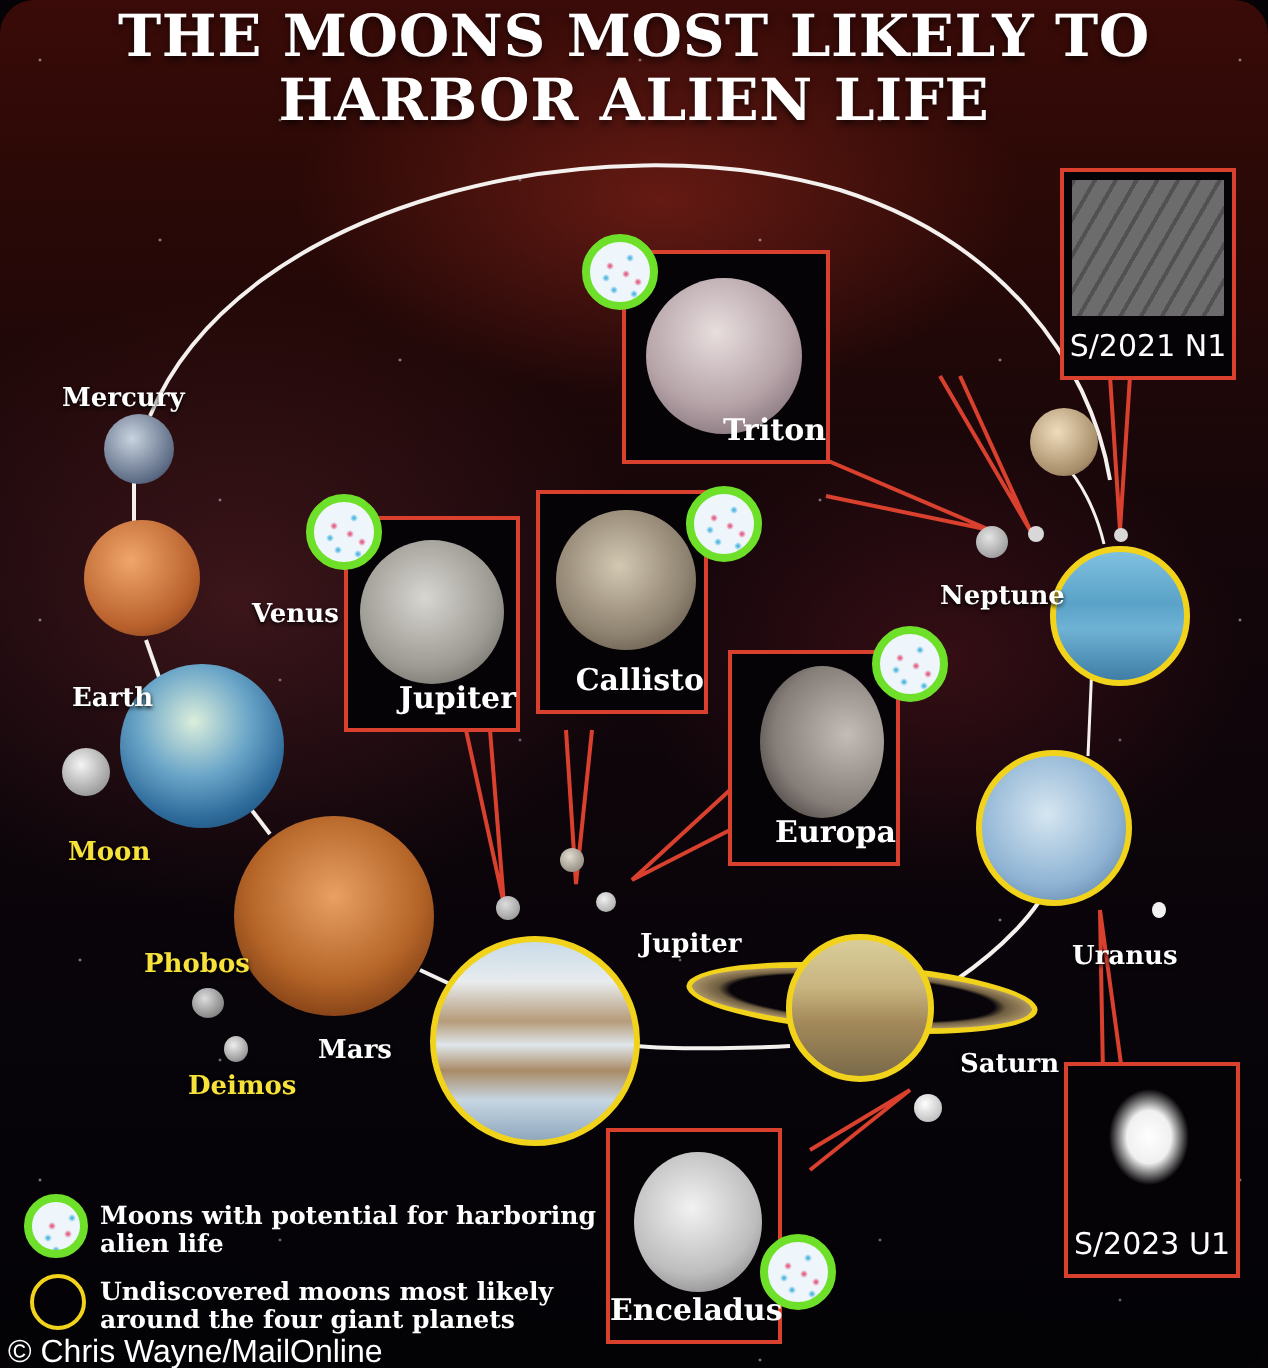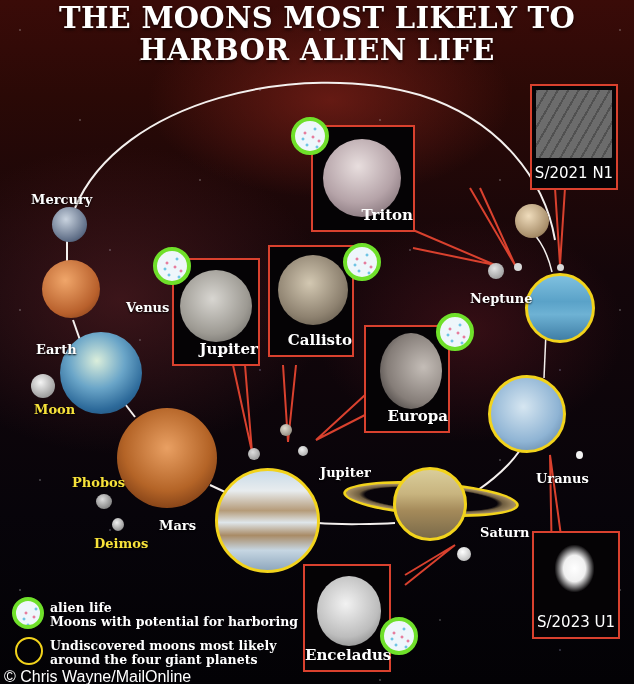--- a/index.html
+++ b/index.html
@@ -3,20 +3,21 @@
 <meta charset="utf-8">
 <style>
   html, body { margin:0; padding:0; }
   body { width:634px; height:684px; overflow:hidden; background:#050305; font-family:"DejaVu Serif", serif; }
   #stage { position:relative; width:634px; height:684px; overflow:hidden;
     background:
       radial-gradient(ellipse 260px 140px at 330px 100px, rgba(150,40,30,0.55), rgba(0,0,0,0) 70%),
       radial-gradient(ellipse 300px 220px at 120px 300px, rgba(110,40,45,0.45), rgba(0,0,0,0) 70%),
       radial-gradient(ellipse 220px 160px at 470px 330px, rgba(120,30,40,0.35), rgba(0,0,0,0) 70%),
       linear-gradient(180deg, #3a0b08 0%, #2a0906 14%, #14060a 40%, #07040a 75%, #030205 100%);
+    border-radius: 17px;
   }
   .stars { position:absolute; inset:0; pointer-events:none;
     background-image:
       radial-gradient(1px 1px at 20px 30px, #fff, transparent),
       radial-gradient(1px 1px at 80px 120px, #fff, transparent),
       radial-gradient(1px 1px at 140px 60px, #ddd, transparent),
       radial-gradient(1px 1px at 200px 180px, #fff, transparent),
       radial-gradient(1px 1px at 260px 90px, #ccf, transparent),
       radial-gradient(1px 1px at 40px 200px, #fff, transparent),
       radial-gradient(1px 1px at 110px 250px, #eef, transparent);
@@ -86,21 +87,21 @@
   <div class="planet" style="left:52px;top:207px;width:35px;height:35px;background:radial-gradient(circle at 40% 35%, #c9d3df, #5d6c85 70%, #2b3346);"></div>
   <div class="label" style="left:15px;top:192px;">Mercury</div>
 
   <div class="planet" style="left:42px;top:260px;width:58px;height:58px;background:radial-gradient(circle at 40% 35%, #f0a66a, #b8602c 65%, #6b3112);"></div>
   <div class="label" style="left:110px;top:300px;">Venus</div>
 
   <div class="planet" style="left:60px;top:332px;width:82px;height:82px;background:radial-gradient(circle at 45% 35%, #dbeedb, #6aa5c8 40%, #2d6a9a 70%, #143a5f);"></div>
   <div class="label" style="left:20px;top:342px;">Earth</div>
 
   <div class="planet" style="left:31px;top:374px;width:24px;height:24px;background:radial-gradient(circle at 40% 35%, #f4f4f4, #9a9a9a 75%, #555);"></div>
-  <div class="label yellow" style="left:18px;top:402px;">Moon</div>
+  <div class="label yellow" style="left:18px;top:419px;">Moon</div>
 
   <div class="planet" style="left:117px;top:408px;width:100px;height:100px;background:radial-gradient(circle at 50% 40%, #e9a063, #b46427 55%, #6f3310 90%);"></div>
   <div class="label" style="left:143px;top:518px;">Mars</div>
 
   <div class="planet" style="left:96px;top:494px;width:16px;height:15px;background:radial-gradient(circle at 40% 35%, #ddd, #888 70%, #444);"></div>
   <div class="label yellow" style="left:56px;top:475px;">Phobos</div>
 
   <div class="planet" style="left:112px;top:518px;width:12px;height:13px;background:radial-gradient(circle at 40% 35%, #eee, #999 70%, #555);"></div>
   <div class="label yellow" style="left:78px;top:536px;">Deimos</div>
 
@@ -163,22 +164,22 @@
     <div class="capsans">S/2021 N1</div>
   </div>
 
   <div class="box" style="left:532px;top:531px;width:88px;height:108px;">
     <div class="noise" style="background:radial-gradient(ellipse 20px 24px at 48% 45%, #ffffff, #f0f0f0 55%, rgba(0,0,0,0) 100%), #050305;"></div>
     <div class="capsans">S/2023 U1</div>
   </div>
 
   <div class="badge" style="left:12px;top:597px;width:32px;height:32px;"></div>
   <div class="legend-text" style="left:50px;top:601px;">
+    <div>Moons with potential for harboring</div>
     <div>alien life</div>
-    <div>Moons with potential for harboring</div>
   </div>
 
   <div style="position:absolute;left:15px;top:637px;width:28px;height:28px;border-radius:50%;border:2px solid #f2d31c;box-sizing:border-box;"></div>
   <div class="legend-text" style="left:50px;top:639px;">
     <div>Undiscovered moons most likely</div>
     <div>around the four giant planets</div>
   </div>
 
   <div class="credit">© Chris Wayne/MailOnline</div>
 </div>

